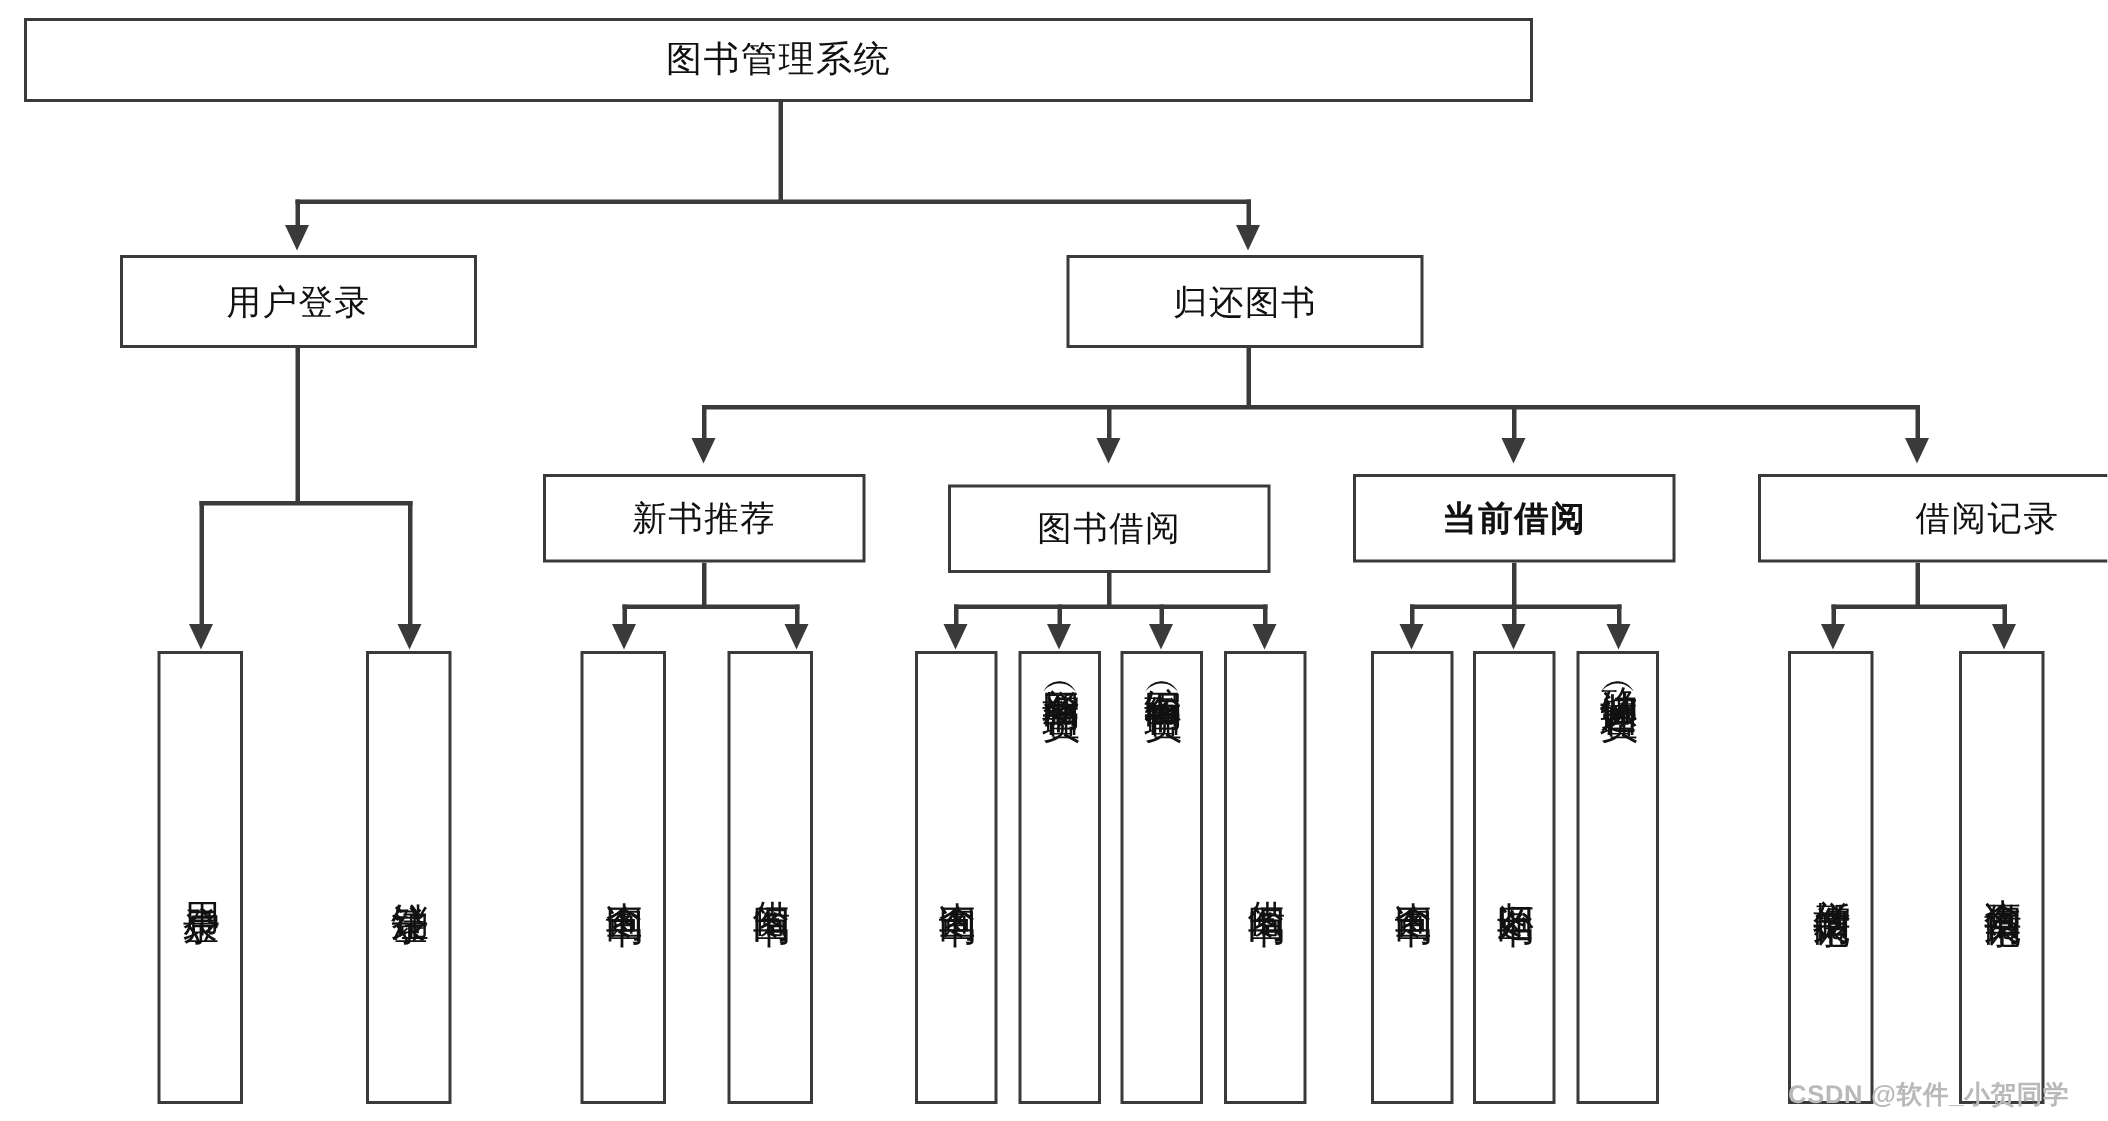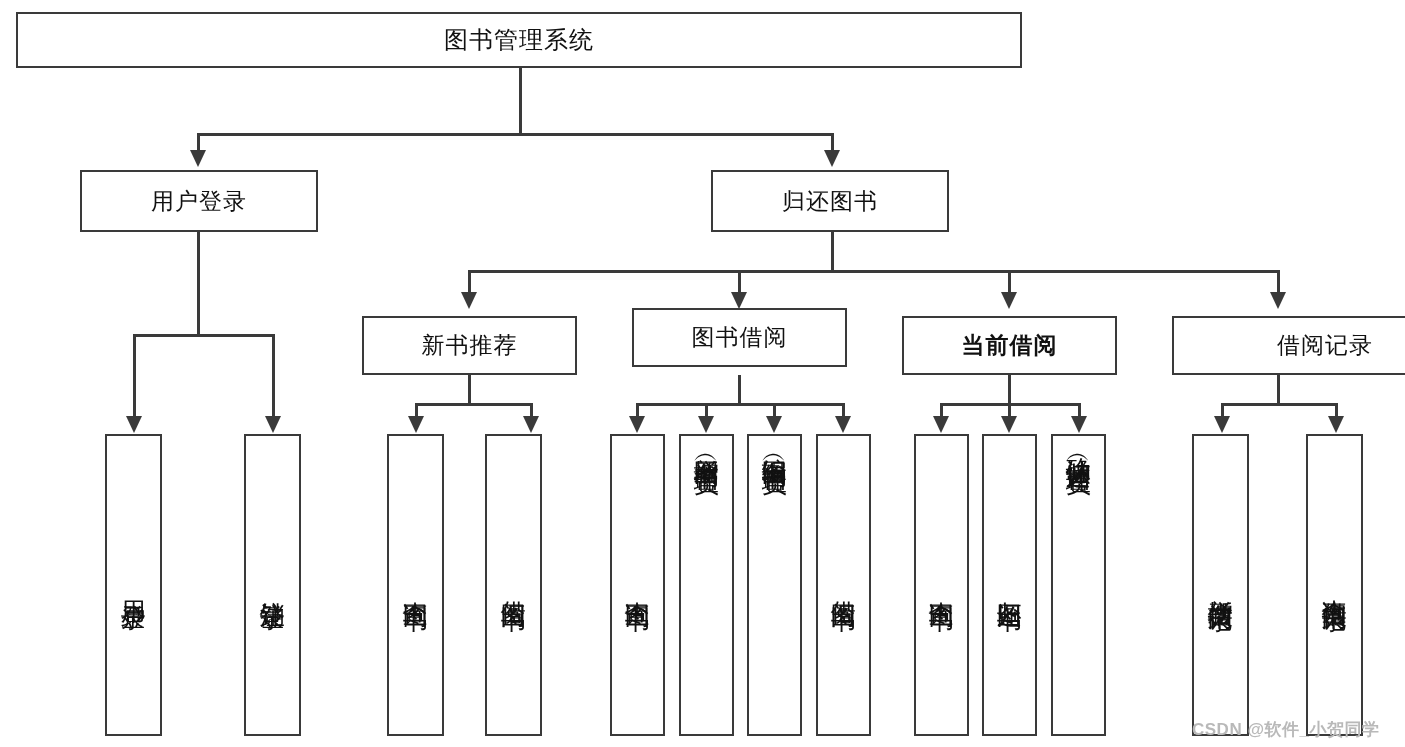--- a/index.html
+++ b/index.html
@@ -153,21 +153,21 @@
   </div>
 
   <div class="node h" style="left:711px;top:170px;width:238px;height:62px;">
     <span class="lbl">归还图书</span>
   </div>
 
   <div class="node h" style="left:362px;top:316px;width:215px;height:59px;">
     <span class="lbl">新书推荐</span>
   </div>
 
-  <div class="node h" style="left:632px;top:308px;width:215px;height:59px;">
+  <div class="node h" style="left:632px;top:323px;width:215px;height:59px;">
     <span class="lbl">图书借阅</span>
   </div>
 
   <div class="node h" style="left:902px;top:316px;width:215px;height:59px;font-weight:bold;">
     <span class="lbl">当前借阅</span>
   </div>
 
   <div class="node h" style="left:1172px;top:316px;width:260px;height:59px;padding-left:46px;">
     <span class="lbl">借阅记录</span>
   </div>

